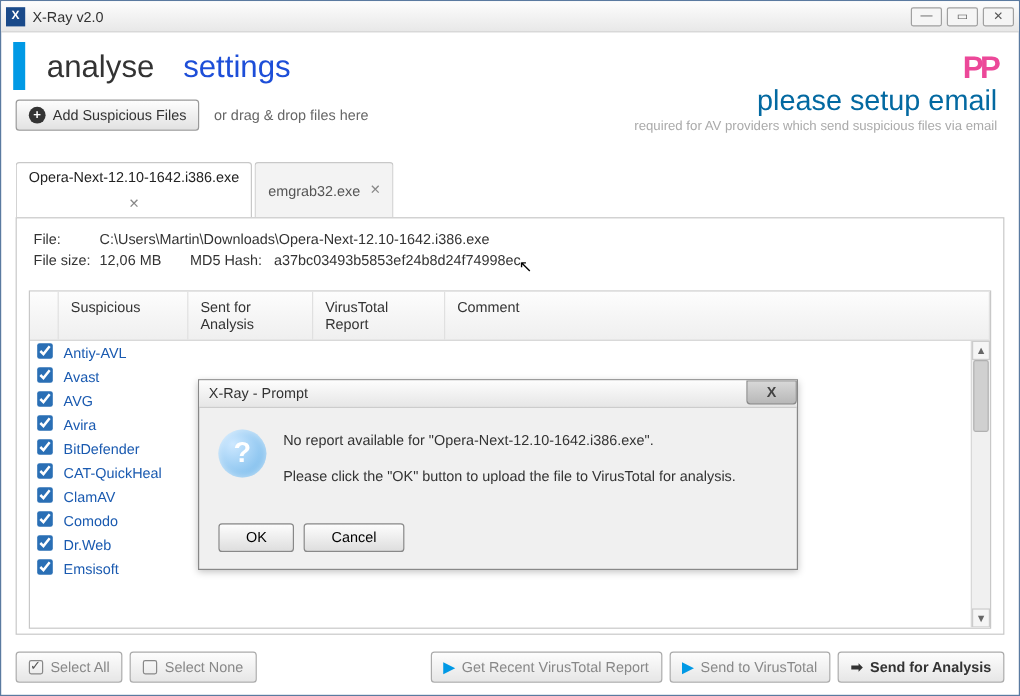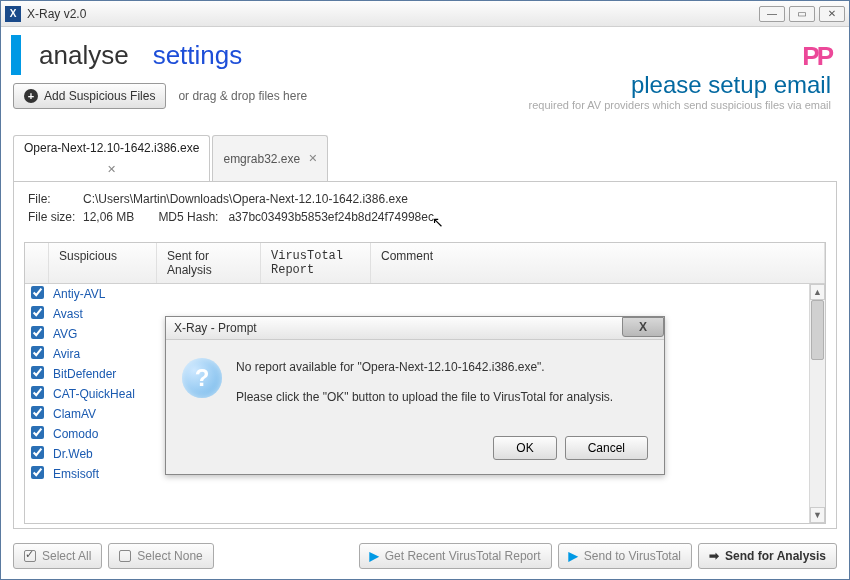--- a/index.html
+++ b/index.html
@@ -32,21 +32,21 @@
 .fi-label { width: 55px; color: #333; }
 .fi-val { color: #333; }
 .fi-label2 { margin-left: 24px; width: 70px; }
 .cursor { position: absolute; left: 418px; top: 32px; font-size: 14px; pointer-events: none; }
 .av-table-wrap { border: 1px solid #c8c8c8; margin: 4px 10px; flex: 1; display: flex; flex-direction: column; overflow: hidden; }
 .av-header { display: flex; background: linear-gradient(#fdfdfd, #efefef); border-bottom: 1px solid #d0d0d0; font-size: 12px; color: #333; }
 .av-header .col { padding: 6px 10px; border-right: 1px solid #e0e0e0; }
 .col-check { width: 24px; }
 .col-av { width: 108px; }
 .col-sent { width: 104px; }
-.col-vt { width: 110px; font-family: Liberation Mono, monospace; }
+.col-vt { width: 110px; }
 .col-comment { flex: 1; }
 .av-body { flex: 1; overflow-y: auto; position: relative; }
 .av-row { display: flex; align-items: center; font-size: 12px; color: #1a5ab0; padding: 2px 0; }
 .av-row .chk { width: 24px; text-align: center; }
 .av-row .chk input { accent-color: #2a6fb5; }
 .av-row .avname { padding-left: 4px; }
 .scrollbar-track { width: 16px; background: #f0f0f0; border-left: 1px solid #d8d8d8; position: relative; }
 .av-layout { display: flex; flex: 1; overflow: hidden; }
 .scroll-up, .scroll-down { height: 16px; display: flex; align-items: center; justify-content: center; font-size: 9px; color: #666; background: #f5f5f5; border: 1px solid #ccc; cursor: pointer; }
 .scroll-thumb { position: absolute; top: 16px; left: 1px; right: 1px; height: 60px; background: #d0d0d0; border: 1px solid #b0b0b0; border-radius: 2px; }
@@ -58,21 +58,21 @@
 .footer .arrow { color: #0099e5; font-weight: bold; }
 .footer .arrow.dark { color: #333; }
 .footer .fbtn.bold { color: #333; font-weight: bold; }
 .dialog { position: absolute; left: 140px; top: 32px; width: 500px; border: 1px solid #888; background: #f0f0f0; box-shadow: 0 2px 6px rgba(0,0,0,0.25); z-index: 10; }
 .dialog-title { background: linear-gradient(#fdfdfd,#e6e6e6); padding: 4px 8px; font-size: 12px; color: #333; border-bottom: 1px solid #ccc; position: relative; }
 .dialog-close { position: absolute; right: 0; top: 0; width: 42px; height: 20px; background: linear-gradient(#d8d8d8,#b8b8b8); border: 1px solid #888; border-radius: 0 0 3px 3px; display: flex; align-items: center; justify-content: center; font-size: 12px; color: #444; cursor: pointer; font-weight: bold; }
 .dialog-body { display: flex; padding: 18px 16px 10px 16px; gap: 14px; }
 .dialog-icon { width: 40px; height: 40px; border-radius: 50%; background: radial-gradient(circle at 30% 30%, #cde8ff, #6bb3e8); display: flex; align-items: center; justify-content: center; color: #fff; font-size: 24px; font-weight: bold; box-shadow: inset 0 0 6px rgba(255,255,255,0.6); flex-shrink: 0; }
 .dialog-text { font-size: 12px; color: #333; line-height: 1.5; }
 .dialog-text p { margin-bottom: 12px; }
-.dialog-buttons { display: flex; justify-content: flex-end; gap: 8px; padding: 8px 16px 14px 16px; }
+.dialog-buttons { display: flex; justify-content: flex-start; gap: 8px; padding: 8px 16px 14px 16px; }
 .dialog-buttons button { padding: 4px 22px; border: 1px solid #888; border-radius: 3px; background: linear-gradient(#fdfdfd,#dedede); font-size: 12px; cursor: pointer; }
 </style>
 </head>
 <body>
 
 <div class="window">
   <div class="titlebar">
     <div class="app-icon">X</div>
     <div class="title">X-Ray v2.0</div>
     <div class="winbtns">

